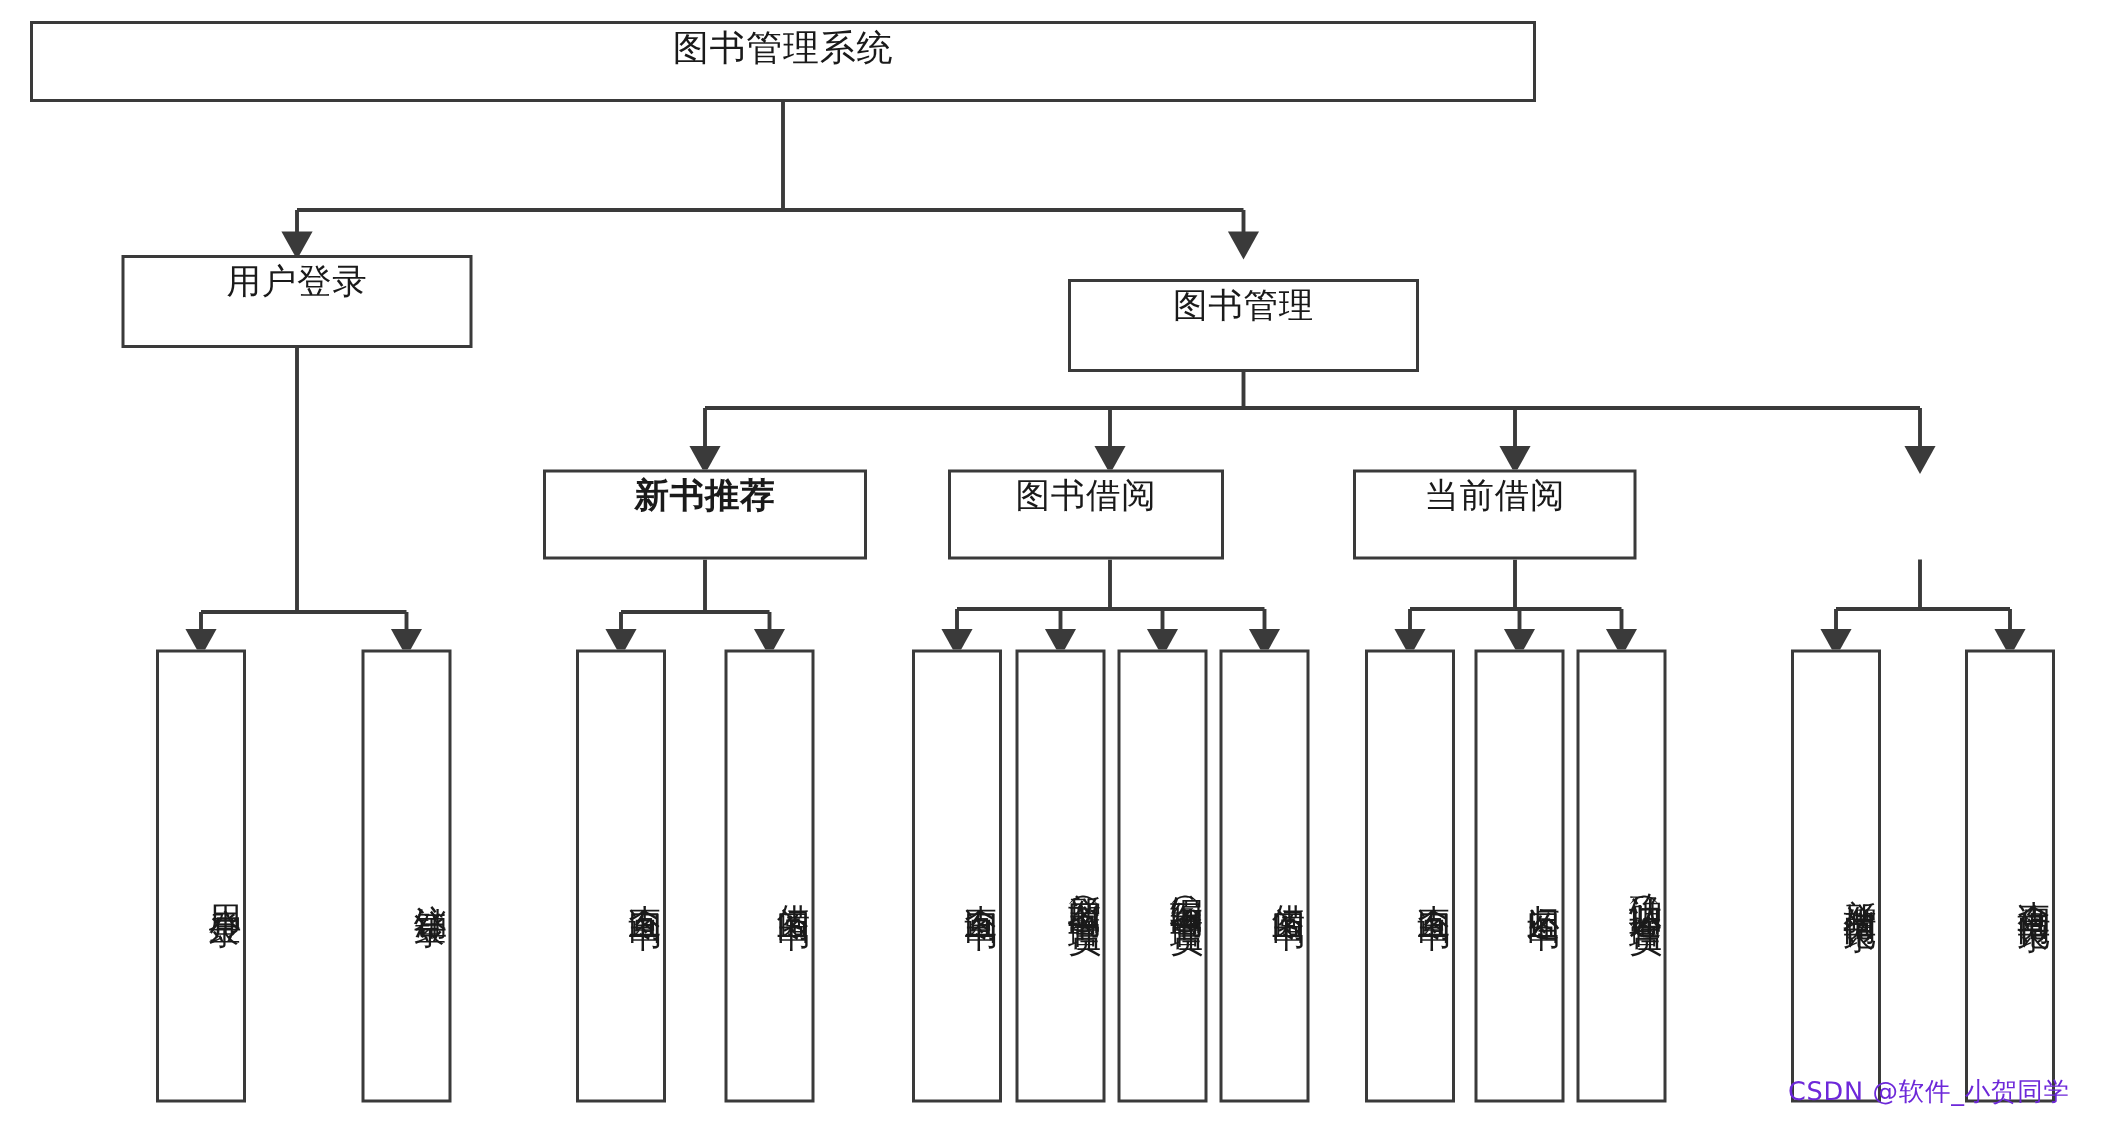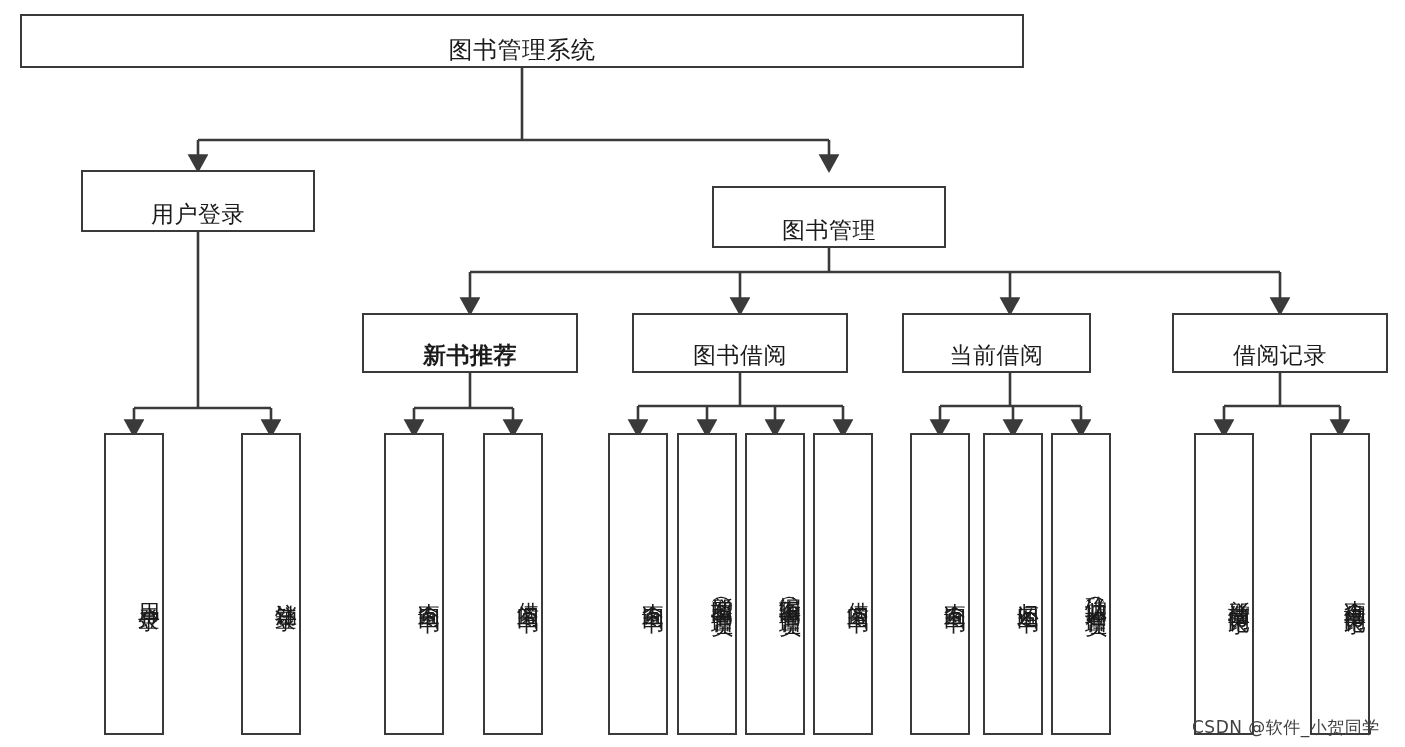--- a/index.html
+++ b/index.html
@@ -6,21 +6,21 @@
   html,body{margin:0;padding:0;background:#ffffff;}
   body{font-family:"DejaVu Sans","Liberation Sans",sans-serif;}
   #canvas{position:relative;width:1405px;height:747px;background:#ffffff;overflow:hidden;}
   #lines{position:absolute;left:0;top:0;width:1405px;height:747px;}
   .node{
     position:absolute;
     box-sizing:border-box;
     background:#ffffff;
     border:2px solid #3a3a3a;
     display:flex;
-    align-items:flex-end;
+    align-items:flex-start;
     justify-content:center;
     color:#1a1a1a;
     letter-spacing:0.5px;
   }
   .node.h{ font-size:23px; }
   .node.root{ font-size:24px; }
   .node.v{
     font-size:22px;
     writing-mode:vertical-rl;
     text-orientation:upright;
@@ -31,21 +31,21 @@
   }
   .node.v .vtext{
     writing-mode:vertical-rl;
     text-orientation:upright;
     white-space:nowrap;
     letter-spacing:3px;
   }
   .watermark{
     position:absolute;
     font-size:17px;
-    color:#404040;
+    color:#6d28d9;
     white-space:nowrap;
     user-select:none;
     letter-spacing:0.5px;
   }
 </style>
 </head>
 <body>
 
 <div id="canvas">
 
@@ -108,28 +108,25 @@
   <div class="node h" id="node-l2-0" style="left: 81px; top: 170px; width: 234px; height: 62px;">
     <span>用户登录</span>
   </div>
   <div class="node h" id="node-l2-1" style="left: 712px; top: 170px; width: 234px; height: 62px; margin-top: 16px;">
     <span>图书管理</span>
   </div>
 
   <div class="node h" id="node-l3-0" style="left: 362px; top: 313px; width: 216px; height: 60px; font-weight: bold;">
     <span>新书推荐</span>
   </div>
-  <div class="node h" id="node-l3-1" style="left: 632px; top: 313px; width: 216px; height: 60px;">
+  <div class="node h" id="node-l3-1" style="left: 632px; top: 313px; width: 184px; height: 60px;">
     <span>图书借阅</span>
   </div>
   <div class="node h" id="node-l3-2" style="left: 902px; top: 313px; width: 189px; height: 60px;">
     <span>当前借阅</span>
-  </div>
-  <div class="node h" id="node-l3-3" style="left: 1172px; top: 313px; width: 216px; height: 60px;">
-    <span>借阅记录</span>
   </div>
 
   <div class="node v" id="leaf-0" style="left: 104px; top: 433px; width: 60px; height: 302px;">
     <span class="vtext">用户登录</span>
   </div>
   <div class="node v" id="leaf-1" style="left: 241px; top: 433px; width: 60px; height: 302px;">
     <span class="vtext">注销登录</span>
   </div>
   <div class="node v" id="leaf-2" style="left: 384px; top: 433px; width: 60px; height: 302px;">
     <span class="vtext">查询图书</span>

